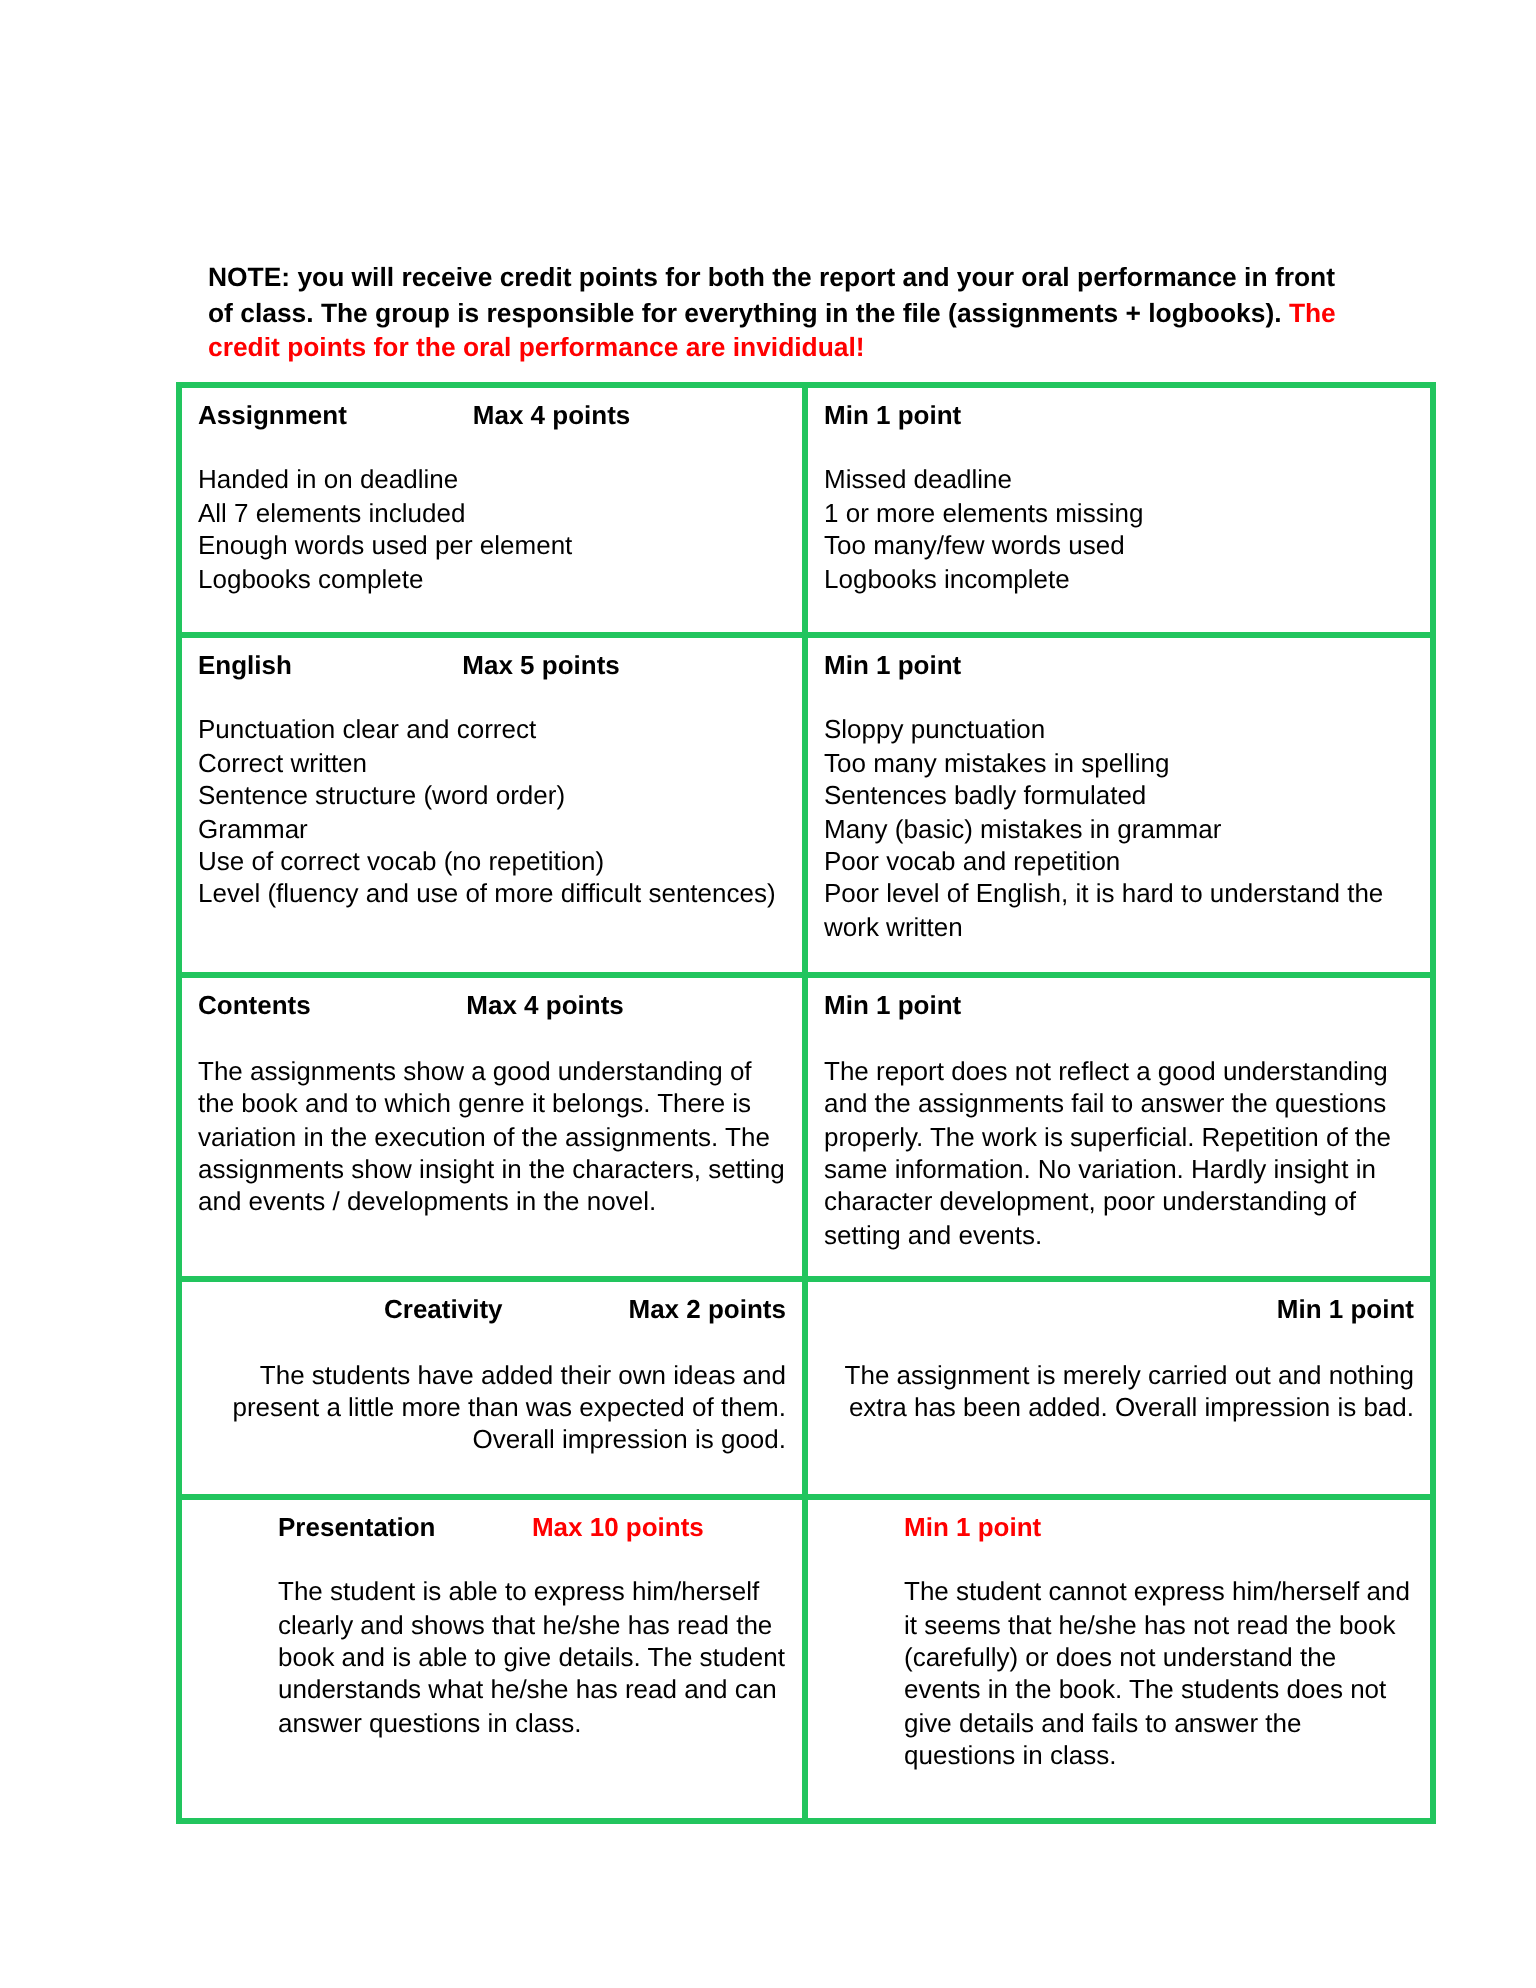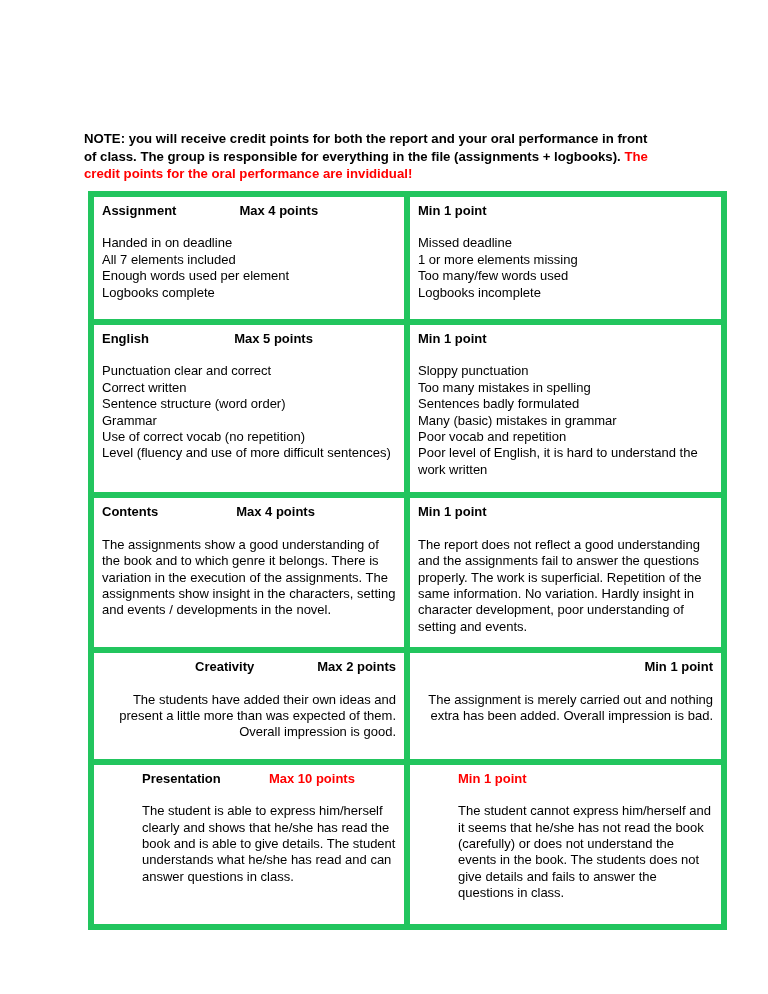--- a/index.html
+++ b/index.html
@@ -36,21 +36,21 @@
     line-height: 18px;
   }
   .title-gap {
     display: inline-block;
     width: 56px;
   }
 
   
   .note {
     position: absolute;
-    left: 84px;
+    left: 104px;
     top: 130px;
     width: 578px;
     font-size: 13.2px;
     font-weight: bold;
     line-height: 17.6px;
     text-align: left;
   }
   .note-red {
     color: #ff0000;
   }
@@ -58,21 +58,21 @@
   
   .rubric {
     position: absolute;
     left: 88px;
     top: 191px;
     width: 589px;
     border-collapse: collapse;
     table-layout: fixed;
   }
   .rubric td {
-    border: 6px solid #22c55e;
+    border: 3px solid #22c55e;
     vertical-align: top;
     padding: 6px 8px 12px 8px;
     font-size: 13px;
     line-height: 16.4px;
   }
   .col-left { width: 294px; }
   .col-right { width: 295px; }
 
   .cell-head {
     font-weight: bold;

